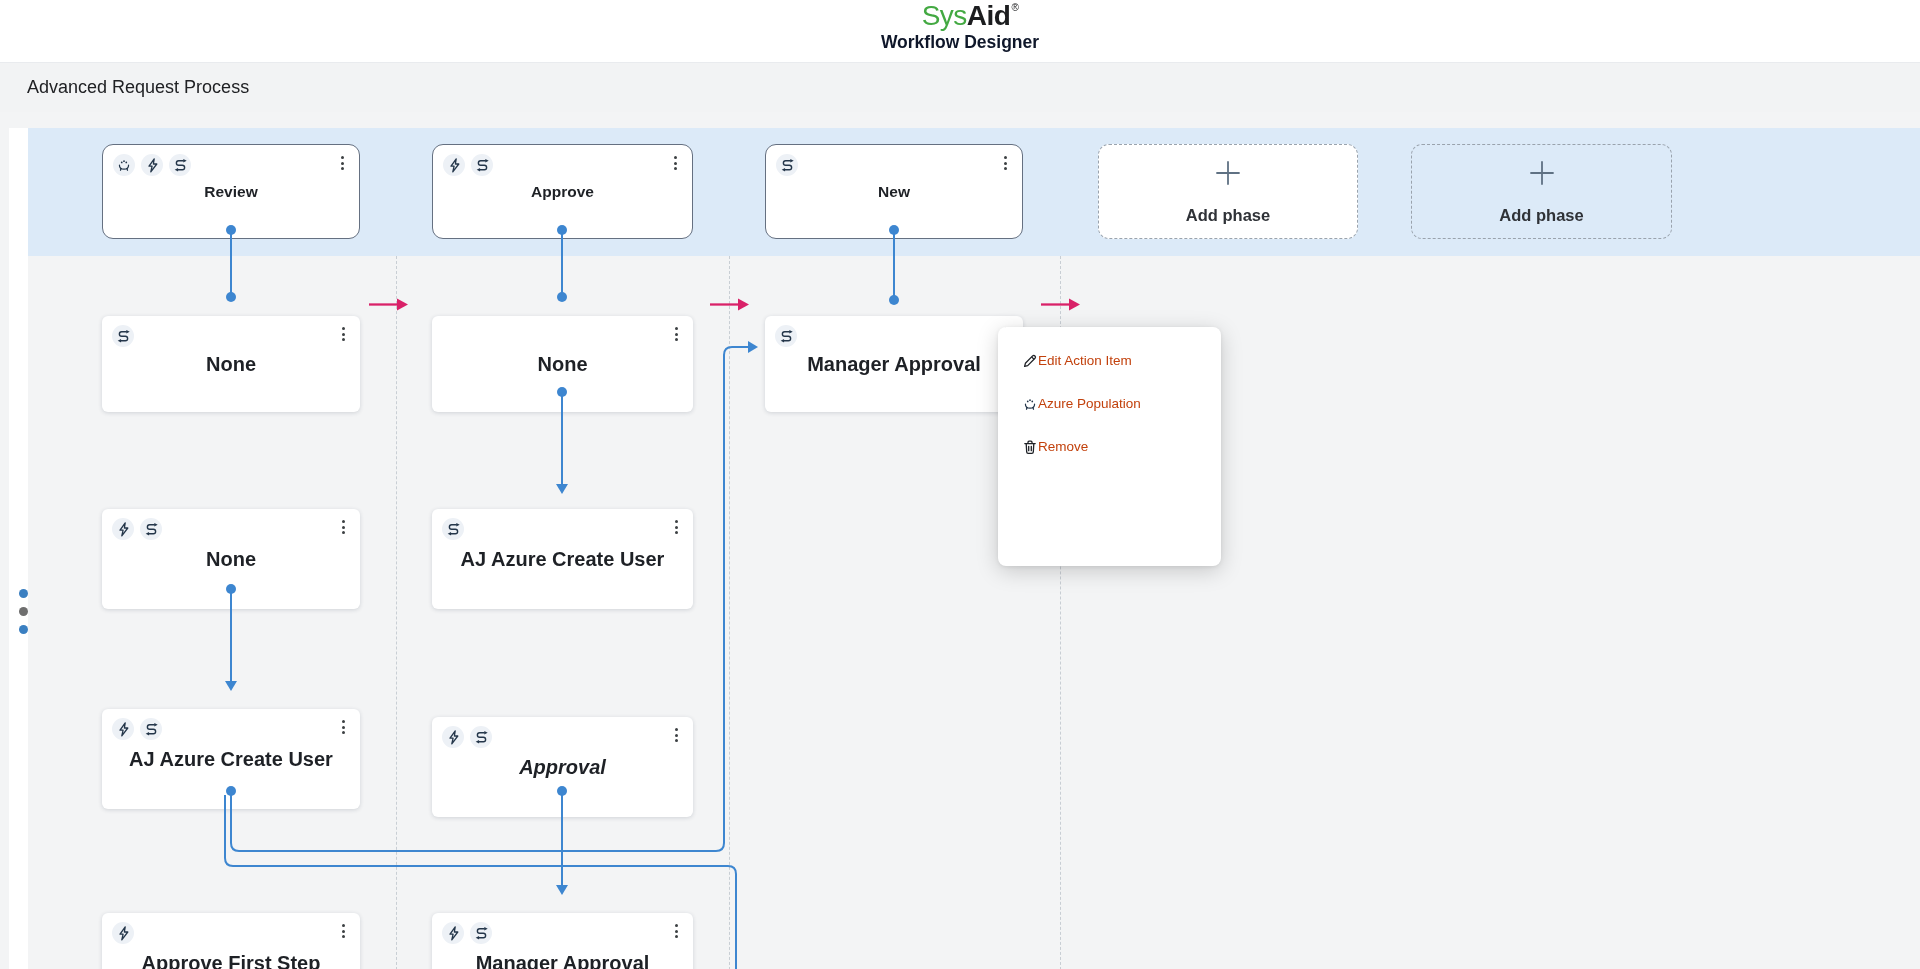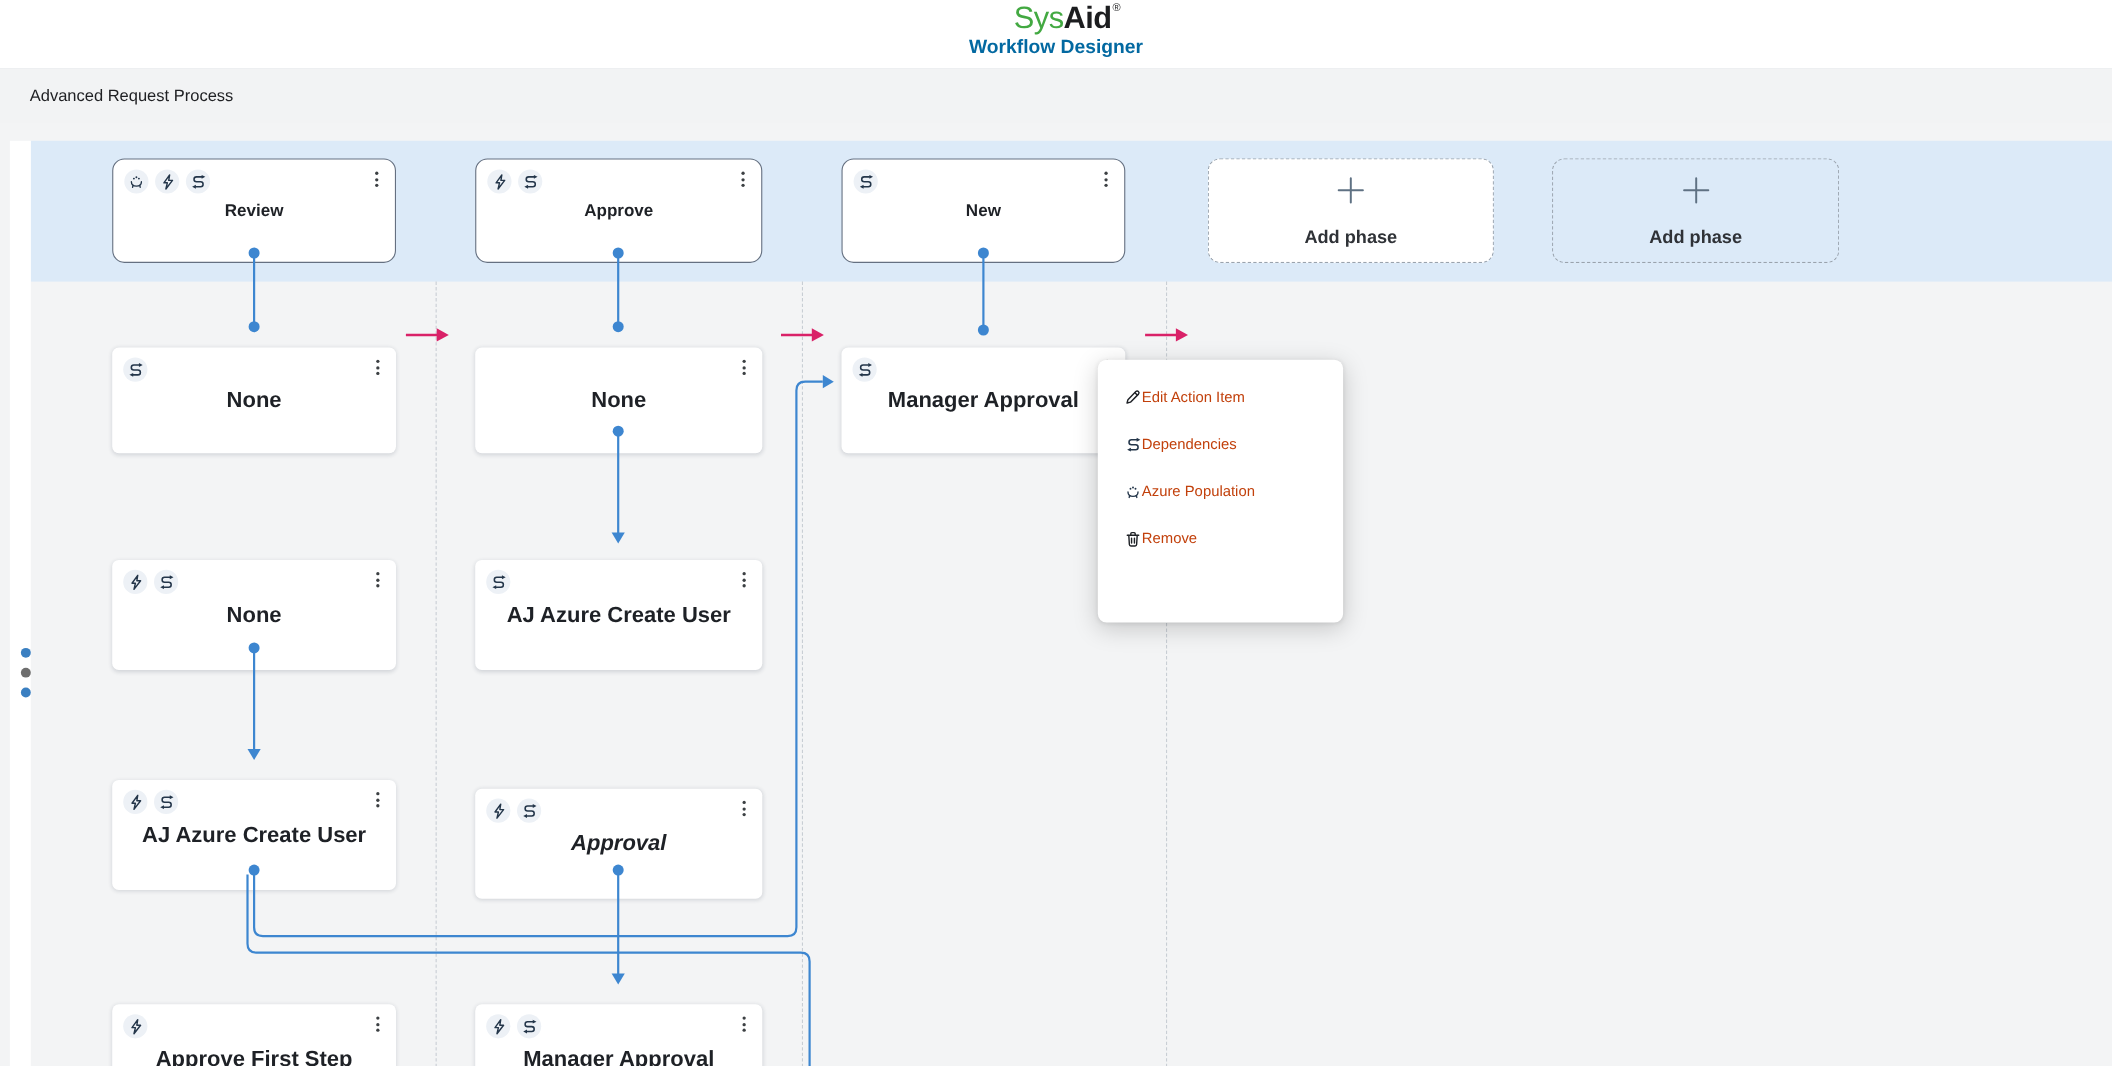--- a/index.html
+++ b/index.html
@@ -10,27 +10,27 @@
   }
   
   .app-header{
     position:absolute;left:0;top:0;width:1920px;height:62px;background:#ffffff;
     border-bottom:1px solid #e9ebee;display:flex;align-items:center;z-index:6;flex-direction:column;
   }
   .logo{margin-left:20px;font-size:28px;letter-spacing:-0.5px;display:flex;align-items:flex-start;cursor:default;}
   .logo .sys{color:#43a942;font-weight:400;}
   .logo .aid{color:#1c1d1f;font-weight:700;}
   .logo .reg{color:#1c1d1f;font-size:10px;margin-top:2px;margin-left:1px;}
-  .app-title{font-size:17.5px;font-weight:600;color:#0369a1;}
+  .app-title{font-size:17.5px;font-weight:600;color:#0f172a;}
   
   .process-bar{
     position:absolute;left:0;top:63px;width:1920px;height:49px;background:#f2f3f4;
     display:flex;align-items:center;z-index:5;
   }
-  .process-name{margin-left:27px;font-size:15px;color:#202124;}
+  .process-name{margin-left:27px;font-size:18px;color:#202124;}
   
   .canvas{position:absolute;left:0;top:112px;width:1920px;height:857px;margin-top:16px;}
   .phase-band{position:absolute;left:28px;top:0;right:0;height:128px;background:#dceaf8;}
   .left-rail{position:absolute;left:9px;top:0;width:19px;height:857px;background:#ffffff;z-index:2;}
   .nav-dot{position:absolute;left:10px;width:9px;height:9px;border-radius:50%;}
   .col-sep{position:absolute;top:128px;bottom:0;width:0;border-left:1px dashed #c8ced4;}
   
   .phase-card{
     position:absolute;top:16px;height:95px;background:#ffffff;border:1.6px solid #657081;
     border-radius:11px;box-sizing:border-box;z-index:3;
@@ -426,32 +426,20 @@
           <g fill="none" stroke="#1f2227" stroke-width="1.3" stroke-linejoin="round">
          <path d="M2.6 13.4 l.8-3.1 L10.6 2.9 a1.7 1.7 0 0 1 2.4 2.4 L5.7 12.6 Z"></path>
             <path d="M9.6 3.9 l2.4 2.4"></path>
           </g>
         </svg>
       </span>
       <span class="mi-label">Edit Action Item</span>
     </div>
     <div class="menu-item">
       <span class="mi-icon">
-        <svg width="15" height="16" viewBox="0 0 16 17">
-          <g fill="none" stroke="#24364a" stroke-width="1.5">
-         <path d="M11.5 4 H6 a2.4 2.4 0 0 0 0 4.8 h4 a2.4 2.4 0 0 1 0 4.8 H4.8"></path>
-          </g>
-         <polygon fill="#24364a" points="11,2.1 14.6,4 11,5.9"></polygon>
-         <polygon fill="#24364a" points="5.4,11.7 1.8,13.6 5.4,15.5"></polygon>
-        </svg>
-      </span>
-      <span class="mi-label">Dependencies</span>
-    </div>
-    <div class="menu-item">
-      <span class="mi-icon">
         <svg width="14" height="14" viewBox="0 0 16 16">
           <g fill="none" stroke="#24364a" stroke-width="1.4" stroke-linecap="round">
          <path d="M2.8 8.2 q0 4.6 5.2 4.6 q5.2 0 5.2-4.6"></path>
             <path d="M4.6 12 L4 14 M11.4 12 l.6 2"></path>
           </g>
          <g fill="#24364a">
             <circle cx="5.4" cy="5" r="1"></circle>
             <circle cx="8" cy="3.6" r="1"></circle>
             <circle cx="10.6" cy="5" r="1"></circle>
           </g>

